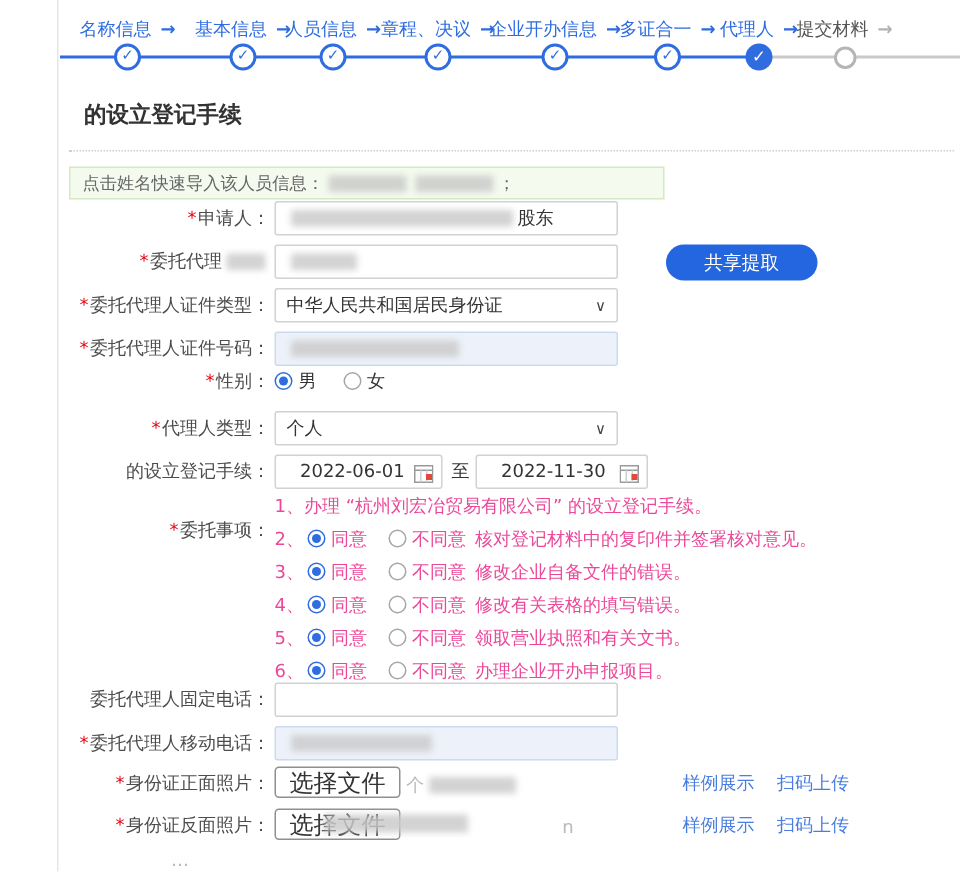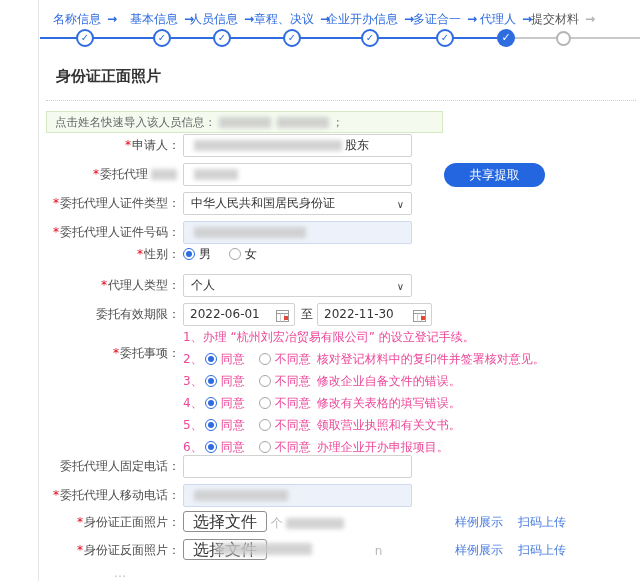--- a/index.html
+++ b/index.html
@@ -46,21 +46,21 @@
   .field.sel{cursor:pointer;}
   .chev{position:absolute;right:7px;top:1px;font-size:10px;color:#444;line-height:21px;}
   .plain{position:absolute;left:143px;top:0;line-height:23px;font-size:12px;color:#333;white-space:nowrap;}
 
   .radio{display:inline-block;width:12px;height:12px;border-radius:50%;border:1px solid #a6a6a6;background:#fff;
          vertical-align:-2px;margin-right:4px;position:relative;cursor:pointer;}
   .radio.sel2{border-color:var(--accent);}
   .radio.sel2::after{content:"";position:absolute;left:2px;top:2px;width:6px;height:6px;border-radius:50%;background:var(--accent);}
 
   .datebox{position:absolute;top:0;height:23px;border:1px solid #d2d2d2;border-radius:2px;background:#fff;
-           line-height:21px;padding:0 6px;font-size:12px;}
+           line-height:21px;padding:0 16px;font-size:12px;}
   .calicon{position:absolute;right:5px;top:4px;cursor:pointer;}
   .zhi{position:absolute;left:261px;top:0;line-height:23px;color:#333;}
 
   .btn-primary{position:absolute;left:404px;top:0;width:101px;height:24px;background:var(--btn);color:#fff;
                border:none;border-radius:12px;font-size:12.5px;text-align:center;line-height:24px;cursor:pointer;
                font-family:inherit;}
   .matter{position:absolute;font-size:12px;color:#ec4899;height:18px;line-height:18px;white-space:nowrap;left:183px;}
   .matter .opt{margin-right:14px;}
   .matter .num{margin-right:2px;}
   .matter .desc{margin-left:6px;}
@@ -94,21 +94,21 @@
     <div class="step-label done" style="left: 295px;"><span>企业开办信息</span><span class="step-arrow">→</span></div>
     <div class="circ done" style="left: 361px;">✓</div>
     <div class="step-label done" style="left: 370px;"><span>多证合一</span><span class="step-arrow">→</span></div>
     <div class="circ done" style="left: 436px;">✓</div>
     <div class="step-label current" style="left: 431px;"><span>代理人</span><span class="step-arrow">→</span></div>
     <div class="circ current" style="left: 497px;">✓</div>
     <div class="step-label todo" style="left: 488px;"><span>提交材料</span><span class="step-arrow gray">→</span></div>
     <div class="circ todo" style="left: 555.5px;"></div>
   </div>
 
-<div class="page-title">身份证正面照片</div>
+<div class="page-title">的设立登记手续</div>
 <div class="dotted"></div>
 
 <div class="notice">
   <span>点击姓名快速导入该人员信息：</span><span class="rd" style="width:52px"></span><span class="rd" style="width:52px"></span><span>；</span>
 </div>
 
 <div class="row" style="top:134px">
   <div class="lbl"><span class="req">*</span><span>申请人：</span></div>
   <div class="field"><span class="rd" style="width:148px"></span><span>股东</span></div>
 </div>
@@ -137,21 +137,21 @@
     <span class="radio"></span><span>女</span>
   </div>
 </div>
 
 <div class="row" style="top:274px">
   <div class="lbl"><span class="req">*</span><span>代理人类型：</span></div>
   <div class="field sel"><span>个人</span><span class="chev">∨</span></div>
 </div>
 
 <div class="row" style="top:303px">
-  <div class="lbl"><span class="req"></span><span>委托有效期限：</span></div>
+  <div class="lbl"><span class="req"></span><span>的设立登记手续：</span></div>
   <div class="datebox" style="left:143px;width:112px">
     <span>2022-06-01</span>
     <span class="calicon">
       <svg width="13" height="13" viewBox="0 0 13 13">
           <rect x="0.5" y="1.5" width="12" height="11" fill="#fff" stroke="#9a9a9a"></rect>
           <line x1="0.5" y1="4.5" x2="12.5" y2="4.5" stroke="#9a9a9a"></line>
           <line x1="4.5" y1="4.5" x2="4.5" y2="12.5" stroke="#cfcfcf"></line>
           <line x1="8.5" y1="4.5" x2="8.5" y2="12.5" stroke="#cfcfcf"></line>
           <rect x="8" y="7" width="4" height="4" fill="#e04a3a"></rect>
         </svg>

